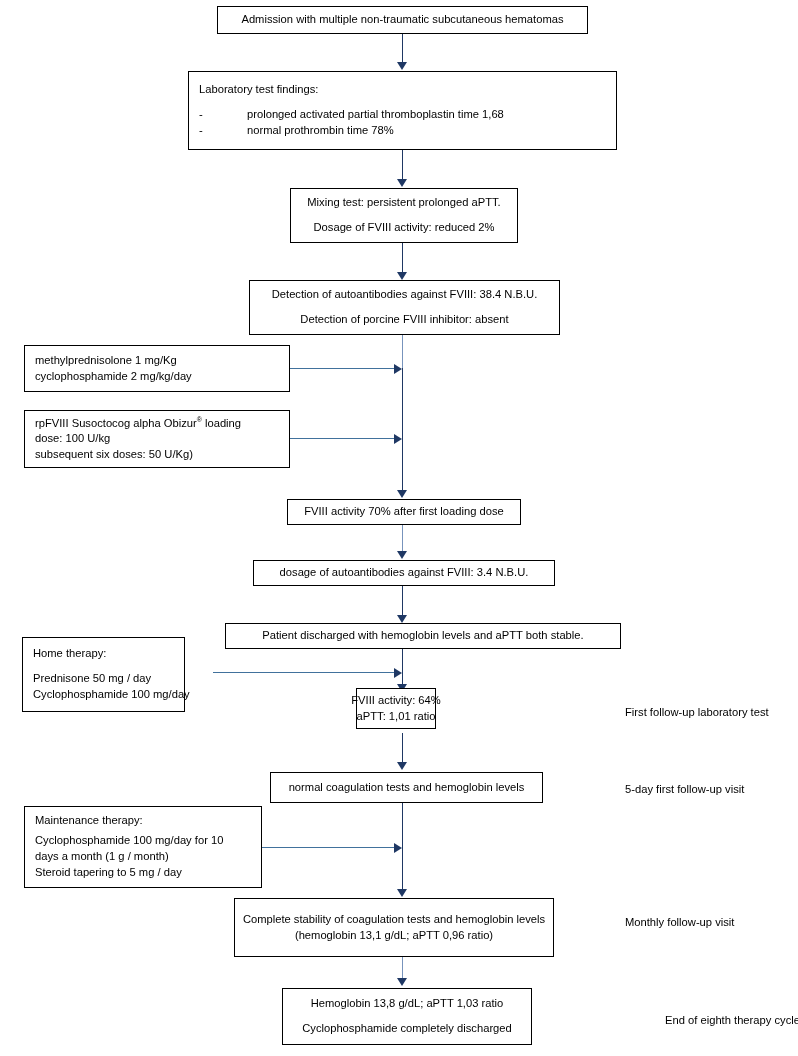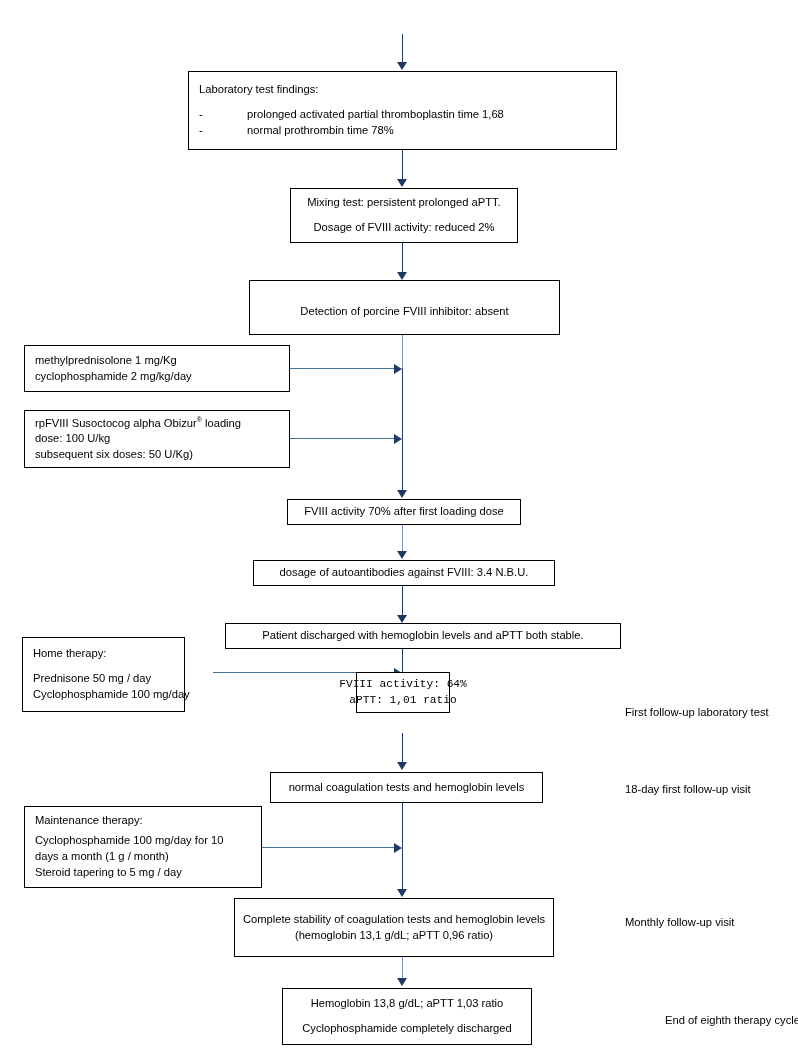--- a/index.html
+++ b/index.html
@@ -90,20 +90,23 @@
     border-left: 8px solid #1f3864;
     z-index: 2;
   }
   sup.reg { font-size: 7px; vertical-align: super; }
 </style>
 </head>
 <body>
 
 <div id="canvas">
 
+  <div class="node center" style="left:217px; top:6px; width:371px; height:28px;">
+    <span class="ln">Admission with multiple non-traumatic subcutaneous hematomas</span>
+  </div>
 
   <div class="vline" style="left:402px; top:34px; height:30px;"></div>
   <div class="arrow-down" style="left:397px; top:62px;"></div>
 
   <div class="node left" style="left:188px; top:71px; width:429px; height:79px;">
     <span class="ln">Laboratory test findings:</span>
     <div class="gap"></div>
     <div class="bullet-row">
       <span class="dash">-</span>
       <span>prolonged activated partial thromboplastin time 1,68</span>
@@ -120,20 +123,21 @@
   <div class="node center" style="left:290px; top:188px; width:228px; height:55px;">
     <span class="ln">Mixing test: persistent prolonged aPTT.</span>
     <div class="gap"></div>
     <span class="ln">Dosage of FVIII activity: reduced 2%</span>
   </div>
 
   <div class="vline" style="left:402px; top:243px; height:32px;"></div>
   <div class="arrow-down" style="left:397px; top:272px;"></div>
 
   <div class="node center" style="left:249px; top:280px; width:311px; height:55px;">
+    <span class="ln">Detection of autoantibodies against FVIII: 38.4 N.B.U.</span>
     <div class="gap"></div>
     <span class="ln">Detection of porcine FVIII inhibitor: absent</span>
   </div>
 
   <div class="vline pale" style="left:402px; top:335px; height:33px;"></div>
   <div class="vline" style="left:402px; top:368px; height:128px;"></div>
   <div class="arrow-down" style="left:397px; top:490px;"></div>
 
   <div class="node left" style="left:24px; top:345px; width:266px; height:47px;">
     <span class="ln">methylprednisolone 1 mg/Kg</span>
@@ -173,36 +177,36 @@
 
   <div class="node left" style="left:22px; top:637px; width:163px; height:75px;">
     <span class="ln">Home therapy:</span>
     <div class="gap"></div>
     <span class="ln">Prednisone 50 mg / day</span>
     <span class="ln">Cyclophosphamide 100 mg/day</span>
   </div>
   <div class="hline" style="left:213px; top:672px; width:182px;"></div>
   <div class="arrow-right" style="left:394px; top:668px;"></div>
 
-  <div class="node center" style="left:356px; top:672px; width:94px; height:41px;font-family:Liberation Mono, monospace;">
+  <div class="node center" style="left:356px; top:688px; width:80px; height:41px;">
     <span class="ln">FVIII activity: 64%</span>
     <div class="gap-sm"></div>
     <span class="ln">aPTT: 1,01 ratio</span>
   </div>
 
   <div class="sidelabel" style="left:625px; top:705px;">First follow-up laboratory test</div>
 
   <div class="vline" style="left:402px; top:733px; height:32px;"></div>
   <div class="arrow-down" style="left:397px; top:762px;"></div>
 
   <div class="node center" style="left:270px; top:772px; width:273px; height:31px;">
     <span class="ln">normal coagulation tests and hemoglobin levels</span>
   </div>
 
-  <div class="sidelabel" style="left:625px; top:782px;">18-day first follow-up visit</div>
+  <div class="sidelabel" style="left:625px; top:782px;">5-day first follow-up visit</div>
 
   <div class="vline" style="left:402px; top:803px; height:91px;"></div>
   <div class="arrow-down" style="left:397px; top:889px;"></div>
 
   <div class="node left" style="left:24px; top:806px; width:238px; height:82px;">
     <span class="ln">Maintenance therapy:</span>
     <div class="gap"></div>
     <span class="ln">Cyclophosphamide 100 mg/day for 10</span>
     <span class="ln">days a month (1 g / month)</span>
     <span class="ln">Steroid tapering to 5 mg / day</span>

